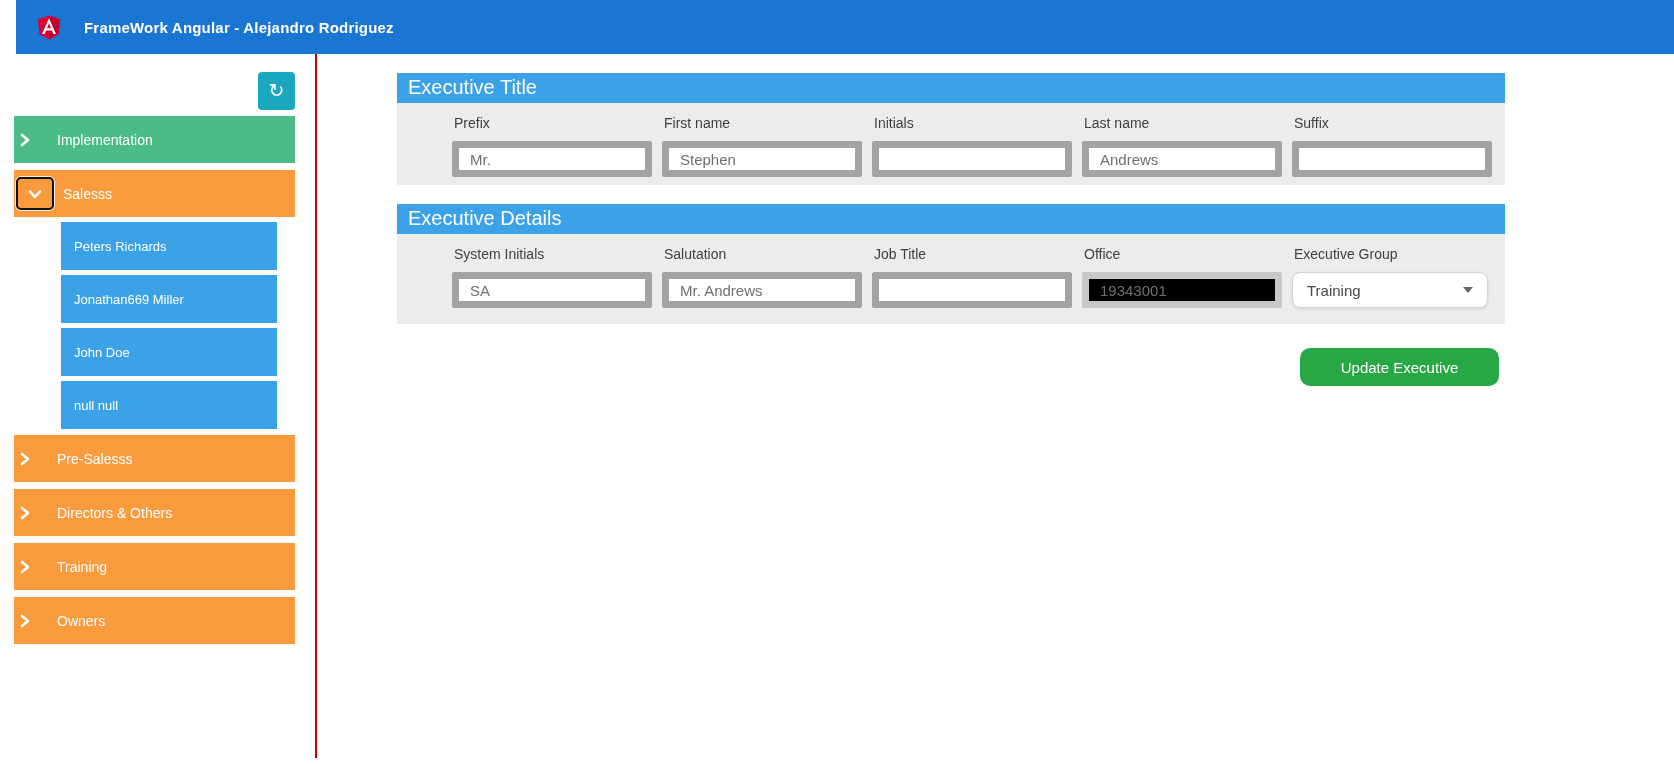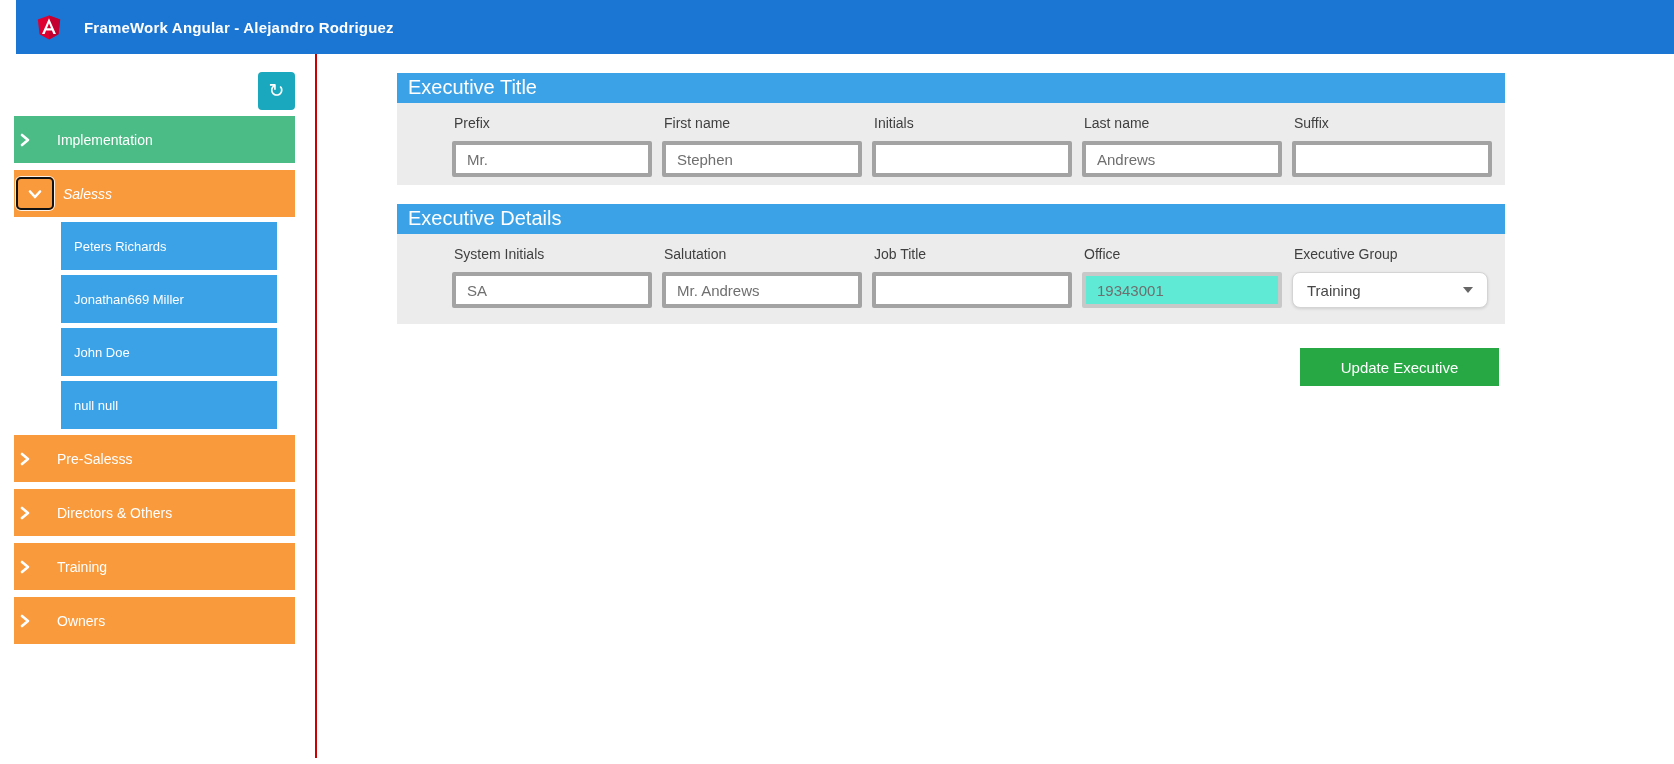--- a/index.html
+++ b/index.html
@@ -17,52 +17,52 @@
   .sidebar { position: absolute; left: 14px; top: 72px; width: 281px; }
   .refresh-btn { display: block; margin-left: auto; width: 37px; height: 38px;
     background: #19a8bd; border: none; border-radius: 4px; color: #fff;
     font-size: 19px; line-height: 36px; cursor: pointer; text-align: center; }
   .group { height: 47px; margin-top: 6px; display: flex; align-items: center;
     padding-left: 4px; color: #fff; font-size: 14px; cursor: pointer; }
   .group + .group { margin-top: 7px; }
   .group.green { background: #4cbc87; }
   .group.orange { background: #f99a3d; }
   .chev { width: 14px; height: 14px; display: inline-flex; margin-right: 25px; }
-  .group.expanded { padding-left: 2px; font-style: italic; }
+  .group.expanded { padding-left: 2px; }
   .chev-box { width: 38px; height: 33px; border: 2px solid #111; border-radius: 5px;
     box-shadow: 0 0 0 1px rgba(255,255,255,.85); display: inline-flex;
     align-items: center; justify-content: center; margin-right: 9px; cursor: pointer; }
   .subitems { margin-left: 47px; width: 216px; padding-top: 5px; }
   .subitem { height: 48px; margin-bottom: 5px; background: #3ba2e8; color: #fff;
     font-size: 13px; display: flex; align-items: center; padding-left: 13px; cursor: pointer; }
 
   .red-divider { position: absolute; left: 315px; top: 54px; width: 2px; height: 704px;
     background: #cc0000; }
 
   
   .main { position: absolute; left: 397px; top: 73px; width: 1108px; }
   .sec-head { height: 30px; background: #3ba2e8; color: #fff; font-size: 20px;
     line-height: 29px; padding-left: 11px; font-weight: 400; }
   .sec-body { background: #ececec; padding: 12px 0 8px 55px; display: flex; }
   .sec-body.tall { padding-bottom: 16px; }
   .section + .section { margin-top: 19px; }
   .field { width: 200px; margin-right: 10px; display: flex; flex-direction: column; }
   .field label { font-size: 14px; color: #3f3f3f; margin-bottom: 10px; margin-left: 2px; }
-  .field input { height: 36px; width: 100%; border: 4px solid #a3a3a3; border-radius: 2px;
+  .field input { height: 36px; width: 100%; border: 7px solid #a3a3a3; border-radius: 2px;
     background: #fff; padding: 0 11px; font-size: 15px; color: #6f6f6f;
     font-family: "Liberation Sans", sans-serif; outline: none; }
-  .field input.disabled { background: #5eead4; border-color: #c8c8c8; }
+  .field input.disabled { background: #000000; border-color: #c8c8c8; }
   .dropdown { height: 36px; width: 196px; background: #fff; border: 1px solid #d4d4d4;
     border-radius: 8px; box-shadow: 0 1px 3px rgba(0,0,0,.12); display: flex;
     align-items: center; justify-content: space-between; padding: 0 14px;
     font-size: 15px; color: #474747; cursor: pointer; }
   .caret { display: inline-flex; }
   .btn-row { display: flex; justify-content: flex-end; margin-top: 24px; padding-right: 6px; }
   .update-btn { width: 199px; height: 38px; background: #28a745; color: #fff;
-    border: none; border-radius: 0; font-size: 15px; cursor: pointer;
+    border: none; border-radius: 10px; font-size: 15px; cursor: pointer;
     font-family: "Liberation Sans", sans-serif; }
 </style>
 </head>
 <body>
 
 <header class="app-header">
   <span class="logo">
     <svg viewBox="0 0 250 250" width="30" height="32" aria-hidden="true">
       <polygon fill="#dd0031" points="125,30 31.9,63.2 46.1,186.3 125,230 203.9,186.3 218.1,63.2"></polygon>
       <polygon fill="#c3002f" points="125,30 125,52.2 125,153.4 125,230 203.9,186.3 218.1,63.2"></polygon>

